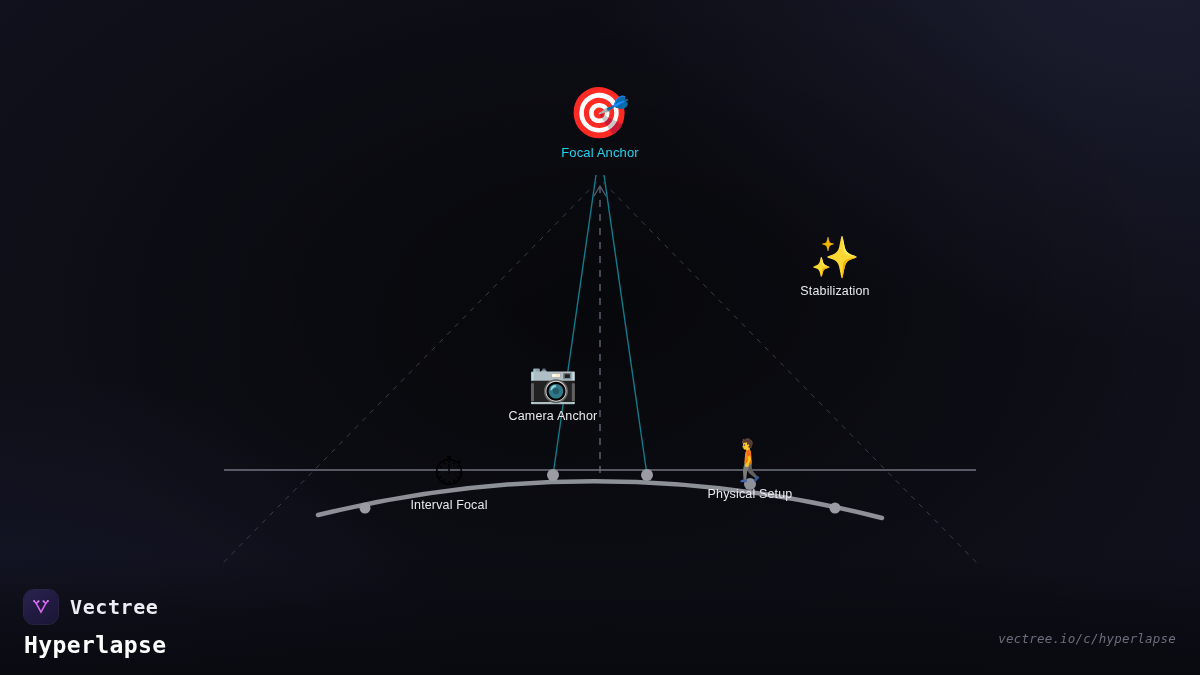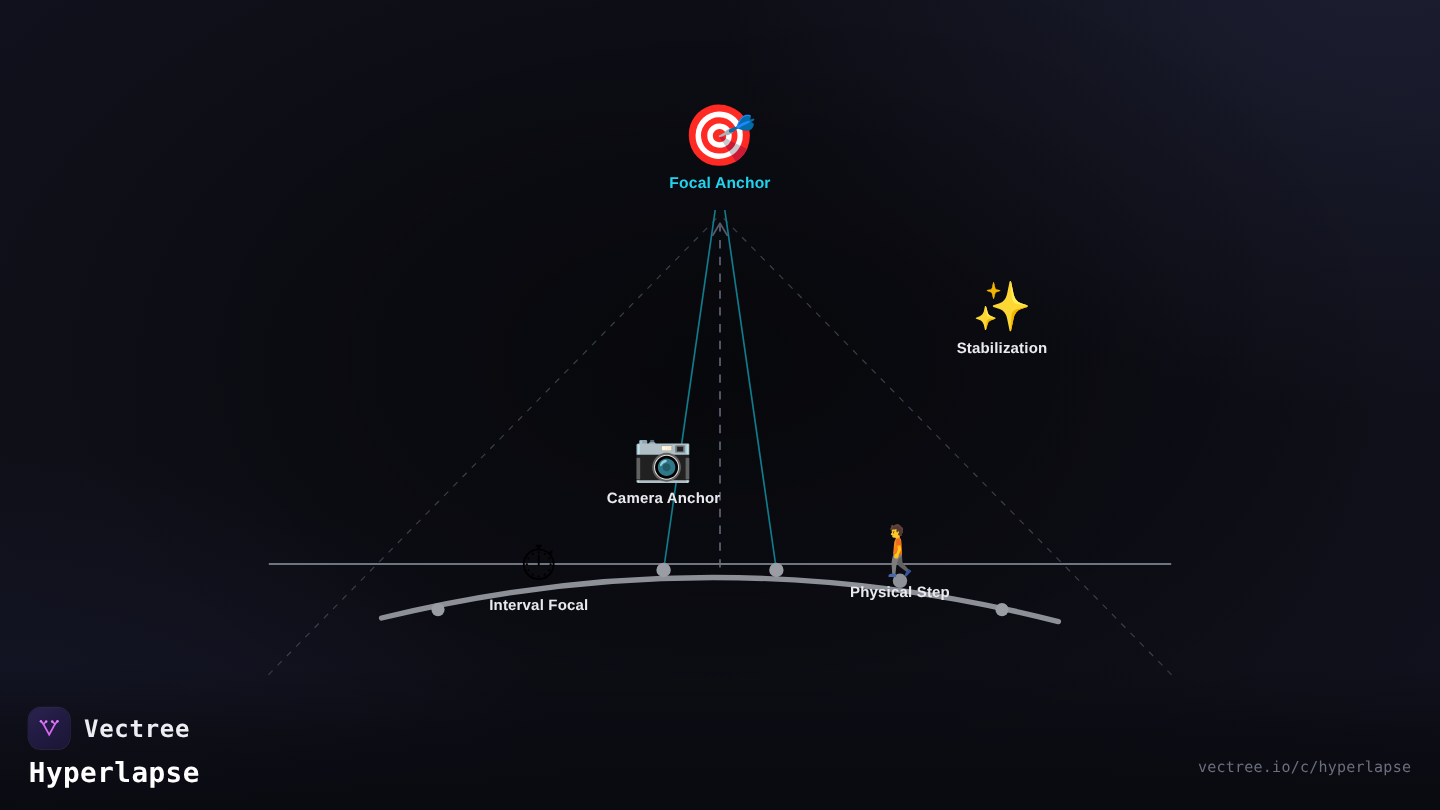--- a/index.html
+++ b/index.html
@@ -42,21 +42,20 @@
     display: block;
     line-height: 1;
     font-family: "DejaVu Sans", sans-serif;
   }
   .node .label {
     display: block;
     margin-top: 7px;
     font-size: 12.5px;
     letter-spacing: 0.15px;
     white-space: nowrap;
-    font-weight: bold;
   }
   .node-root .glyph { font-size: 50px; }
   .node-root .label { color: #22d3ee; font-size: 13px; }
   .node-child .glyph { font-size: 40px; }
   .node-child .label { color: #e9eaf0; }
 
   #footer {
     position: absolute;
     left: 0;
     right: 0;
@@ -103,20 +102,21 @@
     line-height: 1.05;
   }
   #site-url {
     position: absolute;
     right: 24px;
     bottom: 29px;
     font-family: "DejaVu Sans Mono", monospace;
     font-size: 12.5px;
     color: #6b6e7c;
     letter-spacing: 0.2px;
+    font-style: italic;
   }
 </style>
 </head>
 <body>
 
 <div id="stage">
 
   <div class="bg-vignette"></div>
 
   <svg class="graph" viewBox="0 0 1200 675">
@@ -156,21 +156,21 @@
     <span class="label">Camera Anchor</span>
   </div>
 
   <div class="node node-child" style="left:449px; top:481px;">
     <span class="glyph">⏱</span>
     <span class="label">Interval Focal</span>
   </div>
 
   <div class="node node-child" style="left:750px; top:470px;">
     <span class="glyph">🚶</span>
-    <span class="label">Physical Step</span>
+    <span class="label">Physical Setup</span>
   </div>
 
   <div id="footer"></div>
 
   <div id="brand">
     <div class="brand-row">
       <div class="logo-mark">
         <svg width="22" height="22" viewBox="0 0 22 22" aria-hidden="true">
           <g fill="none" stroke="#d968f0" stroke-width="1.5" stroke-linecap="round">
             <path d="M6.2 7.4 L11 16.2 L15.8 7.4"></path>

